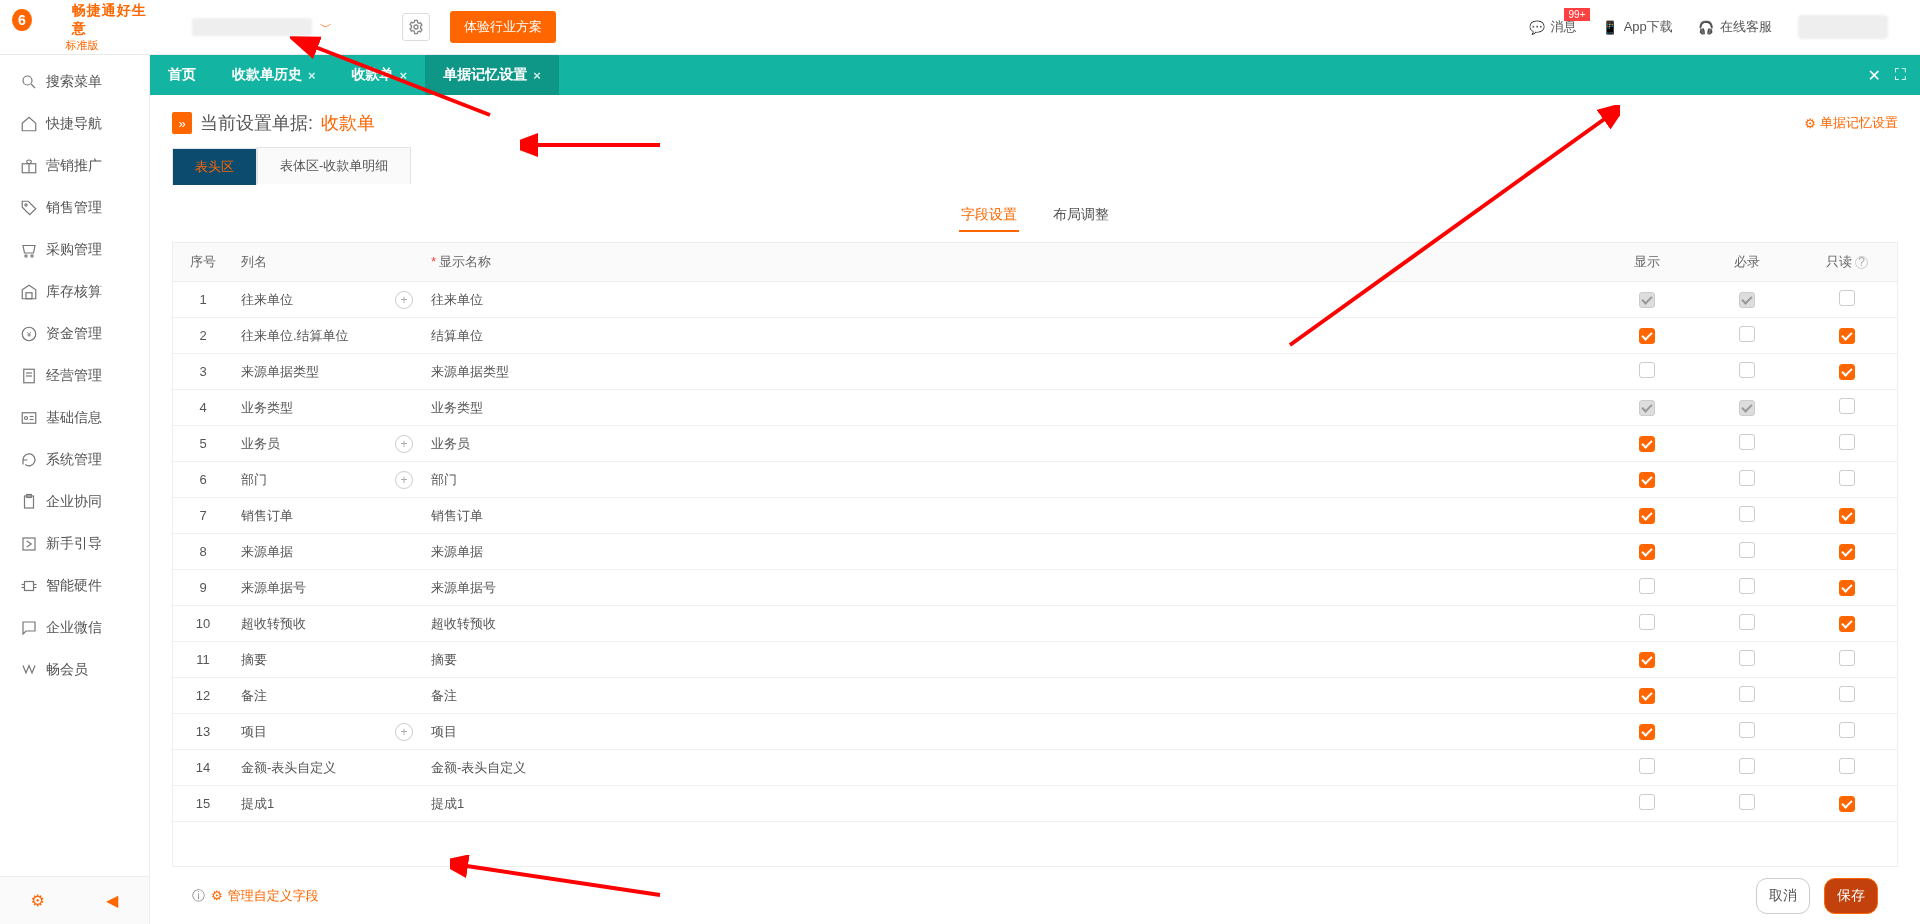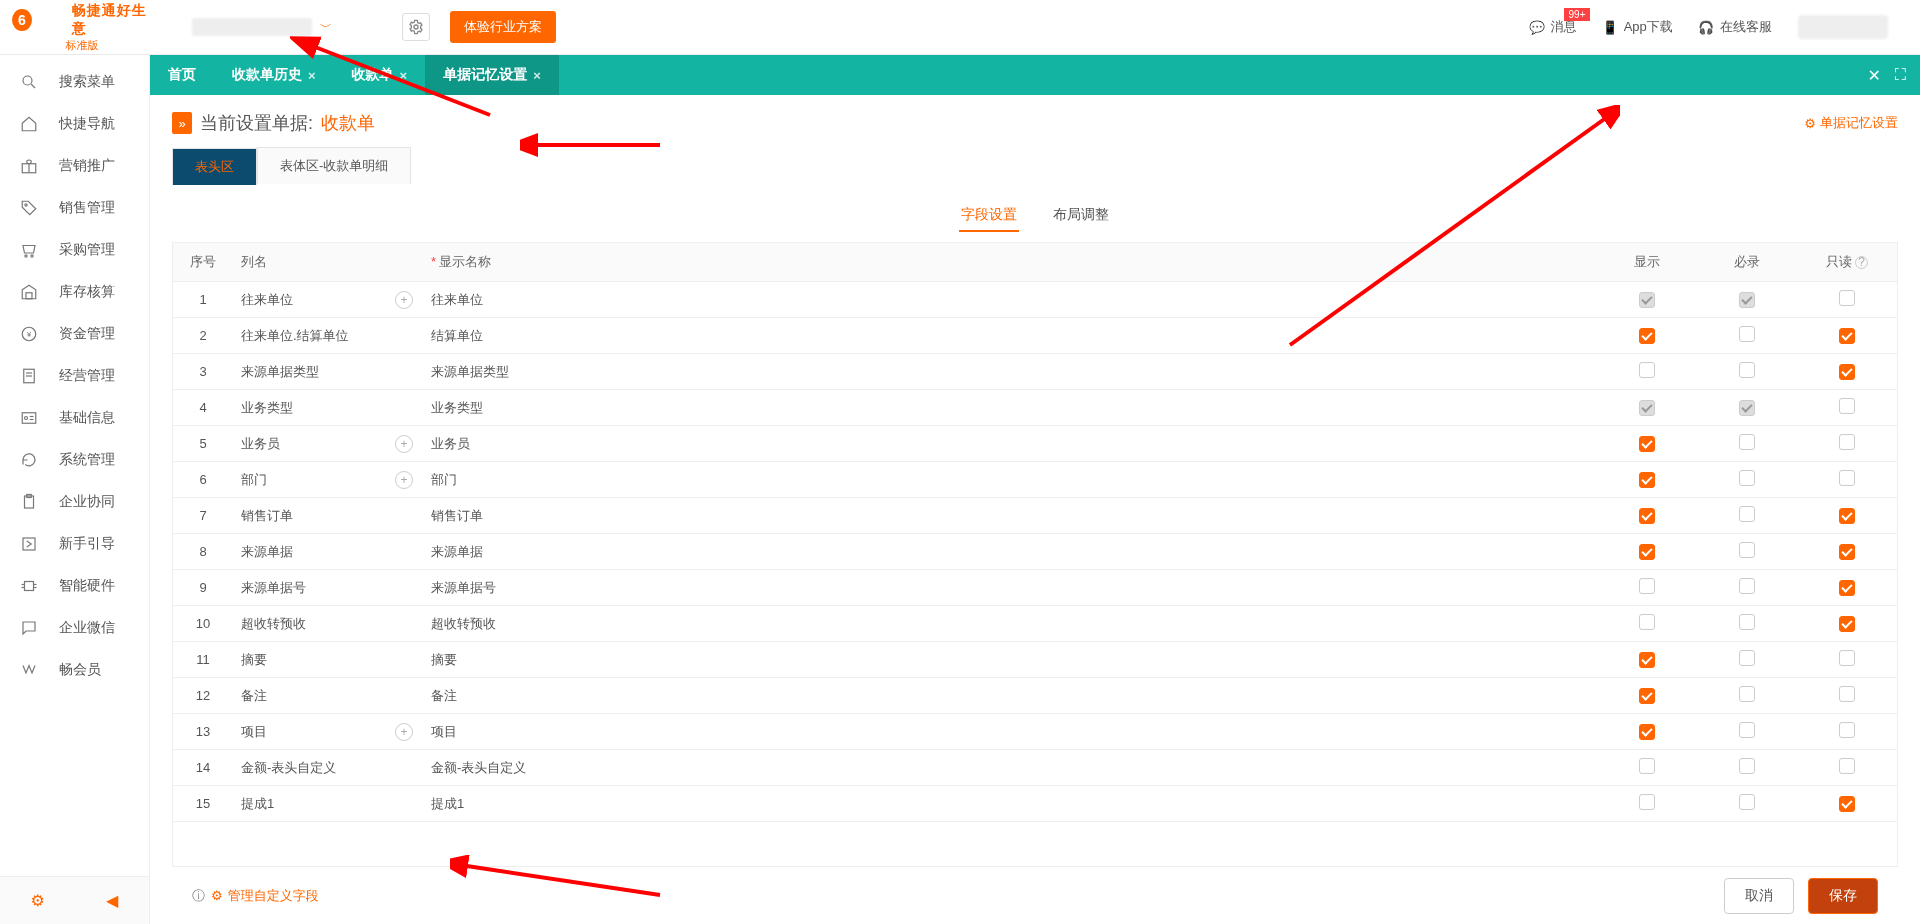--- a/index.html
+++ b/index.html
@@ -22,21 +22,21 @@
     .top-link { display: flex; align-items: center; gap: 5px; color: #555; cursor: pointer; position: relative; }
     .badge { position: absolute; top: -10px; right: -14px; background: #ff4040; color: #fff; font-size: 10px; padding: 1px 5px; border-radius: 0; }
     .avatar-blur { width: 90px; height: 24px; background: #eee; border-radius: 4px; filter: blur(1px); }
 
     
     .body-row { flex: 1; display: flex; min-height: 0; }
 
     
     .sidebar { width: 150px; border-right: 1px solid #eee; display: flex; flex-direction: column; font-size: 14px; }
     .sidebar-inner { flex: 1; overflow-y: auto; padding-top: 6px; }
-    .sb-item { display: flex; align-items: center; gap: 21px; padding: 12px 20px; color: #555; cursor: pointer; }
+    .sb-item { display: flex; align-items: center; gap: 8px; padding: 12px 20px; color: #555; cursor: pointer; }
     .sb-icon { width: 18px; height: 18px; display: flex; align-items: center; justify-content: center; color: #777; }
     .sb-icon svg { width: 18px; height: 18px; stroke: #777; fill: none; stroke-width: 1.6; }
     .sidebar-footer { height: 48px; border-top: 1px solid #eee; display: flex; align-items: center; justify-content: space-around; background: #fafafa; }
     .sf-btn { color: #ff6600; font-size: 16px; cursor: pointer; }
 
     
     .main-col { flex: 1; display: flex; flex-direction: column; min-width: 0; }
     .tabs-bar { height: 40px; background: #13b5a2; display: flex; align-items: center; color: #fff; position: relative; }
     .tab { padding: 0 18px; height: 40px; display: flex; align-items: center; gap: 6px; cursor: pointer; font-size: 14px; font-weight: bold; }
     .tab.active { background: #0e9787; }
@@ -77,21 +77,21 @@
     .cbx.on::after { content: ""; width: 4px; height: 8px; border: solid #fff; border-width: 0 2px 2px 0; transform: rotate(45deg); margin-top: -2px; }
     .cbx.disabled { background: #eee; border-color: #ddd; cursor: default; }
     .cbx.disabled.on { background: #ddd; border-color: #ccc; }
     .cbx.disabled.on::after { border-color: #999; }
     .help-icn { margin-left: 3px; color: #aaa; font-size: 12px; border: 1px solid #ccc; border-radius: 50%; width: 13px; height: 13px; display: inline-flex; align-items: center; justify-content: center; }
 
     
     .footer-bar { height: 58px; border-top: 1px solid #eee; display: flex; align-items: center; padding: 0 20px; background: #fff; }
     .manage-link { color: #ff6600; display: flex; align-items: center; gap: 5px; cursor: pointer; font-size: 13px; }
     .footer-right { margin-left: auto; display: flex; gap: 14px; }
-    .btn { padding: 8px 20px; border-radius: 4px; cursor: pointer; font-size: 14px; }
+    .btn { padding: 8px 12px; border-radius: 11px; cursor: pointer; font-size: 14px; }
     .btn-outline { background: #fff; border: 1px solid #ccc; color: #555; }
     .btn-primary { background: #c2410c; border: 1px solid #ff6600; color: #fff; }
 
     
     .arrow-svg { position: absolute; pointer-events: none; z-index: 100; }
 
     
     .table-wrap::-webkit-scrollbar { width: 10px; }
     .table-wrap::-webkit-scrollbar-thumb { background: #ccc; border-radius: 5px; }
   </style>

